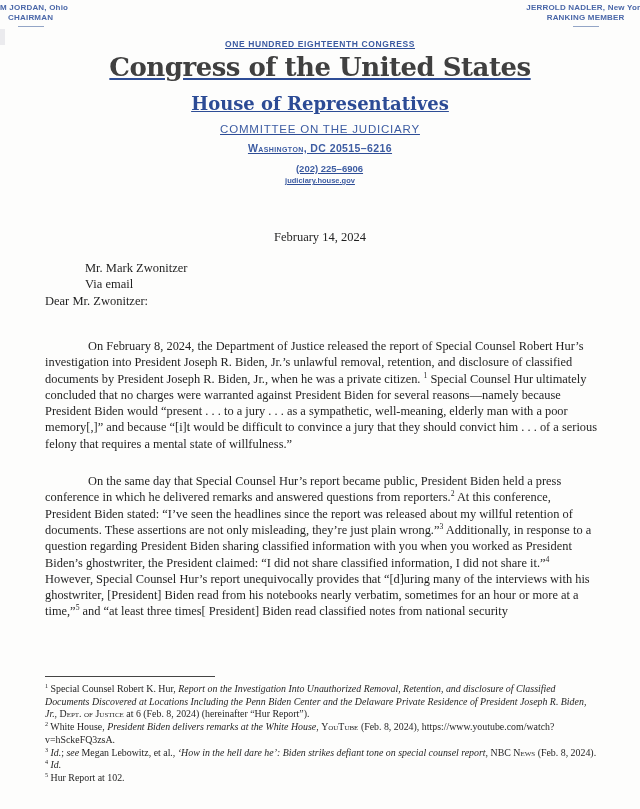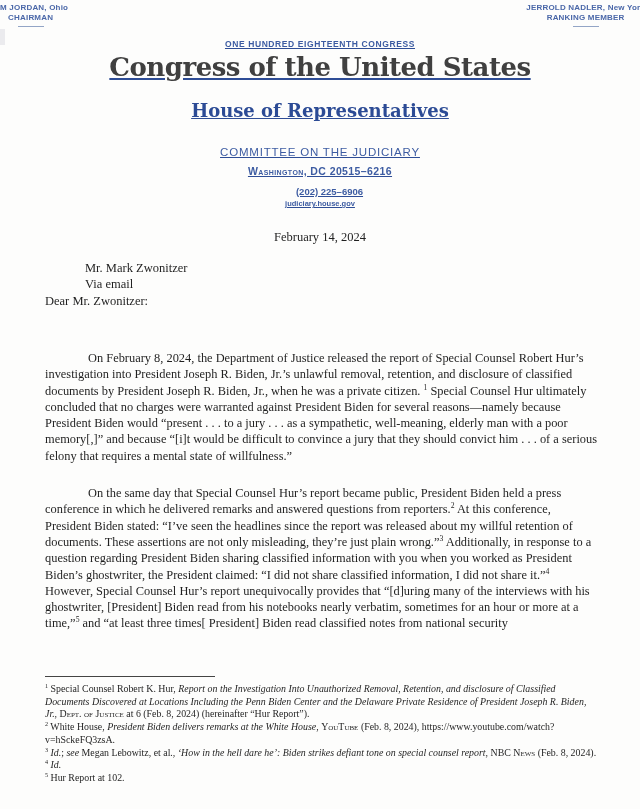--- a/index.html
+++ b/index.html
@@ -32,25 +32,25 @@
     font-size:8.5px;font-weight:bold;letter-spacing:.6px;color:#3d5ca2;
   }
   .org-line1{
     font-family:"DejaVu Serif", serif;
     font-size:26px;font-weight:bold;line-height:30px;
     margin-top:3px;letter-spacing:-.5px;color:#404040;
   }
   .org-line2{
     font-family:"DejaVu Serif", serif;
     font-size:18px;font-weight:bold;line-height:22px;
-    margin-top:18px;color:#2c4b95;
+    margin-top:11px;color:#2c4b95;
   }
   .committee-line{
     font-family:"Liberation Sans", sans-serif;
-    font-size:11.5px;letter-spacing:.8px;margin-top:24px;color:#3d5ca2;
+    font-size:11.5px;letter-spacing:.8px;margin-top:8px;color:#3d5ca2;
   }
   .addr-line{
     font-family:"Liberation Sans", sans-serif;
     font-variant:small-caps;font-weight:bold;
     font-size:10.5px;letter-spacing:.4px;margin-top:7px;color:#3d5ca2;
   }
   .phone-line{
     font-family:"Liberation Sans", sans-serif;
     font-size:9.5px;font-weight:bold;margin-top:9px;color:#3d5ca2;padding-left:19px;
   }
@@ -67,21 +67,21 @@
     position:absolute;top:260px;left:45px;
     font-size:12.5px;line-height:16px;margin-left:40px;
   }
   .salutation{
     position:absolute;top:294px;left:45px;font-size:12.5px;
   }
   .body-block{
     position:absolute;top:334px;left:45px;width:553px;
     font-size:12.4px;line-height:16.3px;text-align:left;
   }
-  .body-block p{margin:16px 0 21px 0;text-indent:43px;font-family:Liberation Serif, serif;}
+  .body-block p{margin:4px 0 21px 0;text-indent:43px;font-family:Liberation Serif, serif;}
   sup{font-size:.62em;line-height:0;vertical-align:super;}
   
   .footnotes{
     position:absolute;top:676px;left:45px;width:555px;
     font-size:9.9px;line-height:12.7px;
   }
   .footnote-rule{width:170px;height:1px;background:#444;margin:0 0 6px 0;}
   .footnote{margin:0;}
   .it{font-style:italic;}
   .sc{font-variant:small-caps;}

